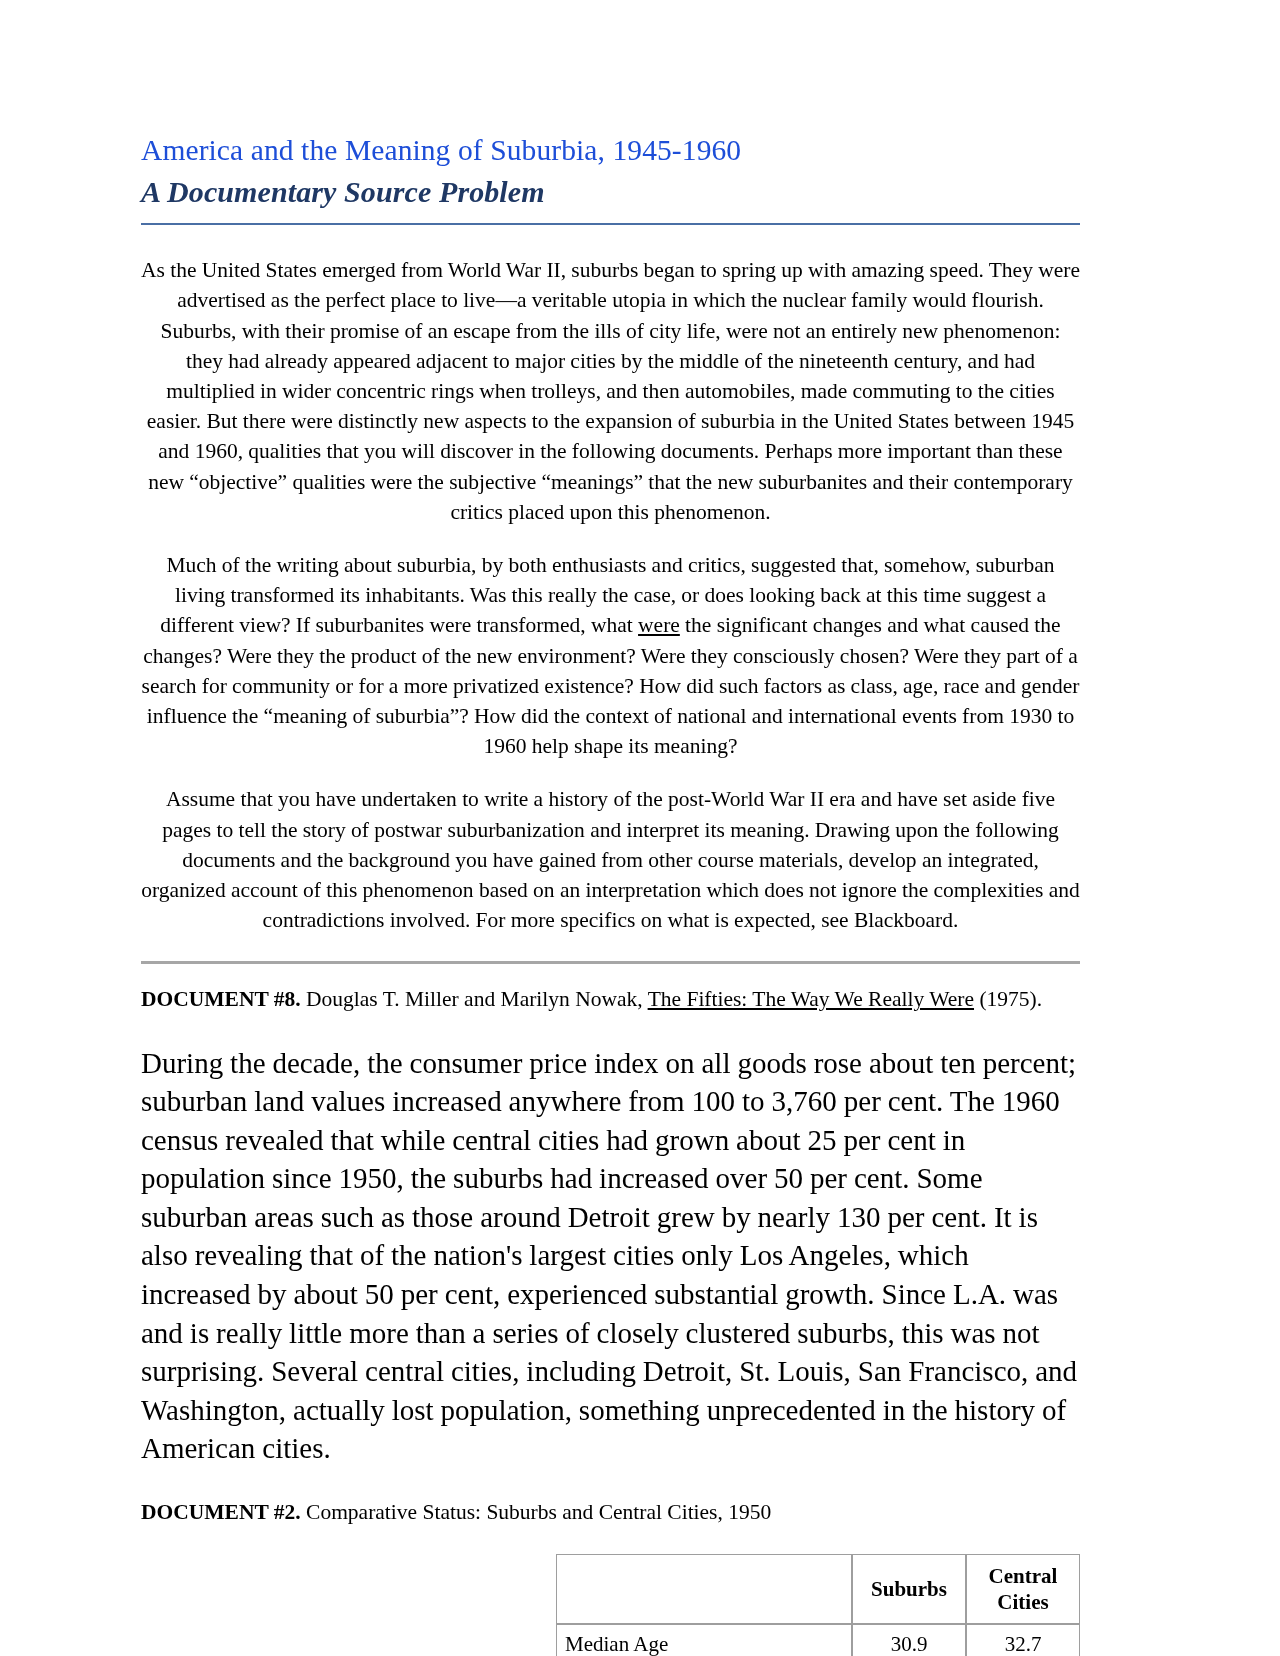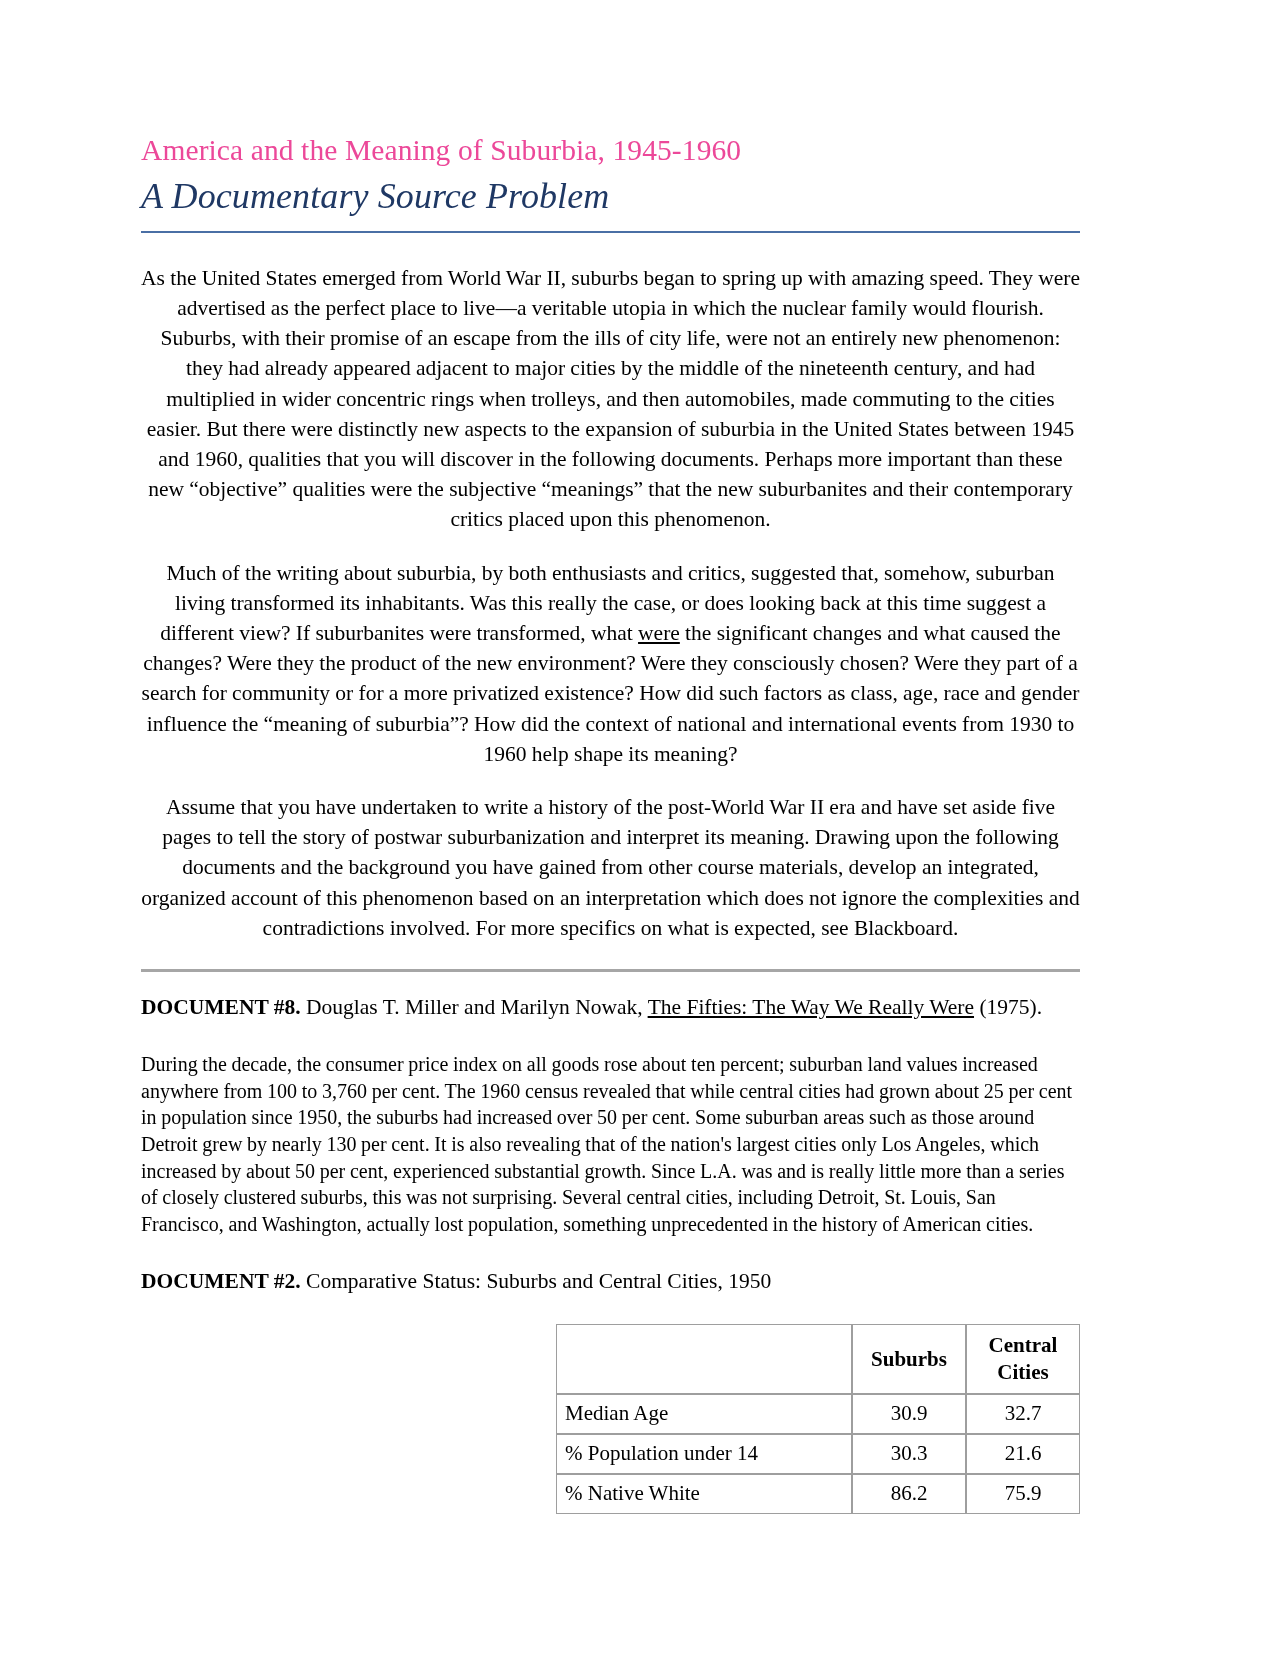--- a/index.html
+++ b/index.html
@@ -28,31 +28,31 @@
     position: absolute;
     left: 141px;
     top: 132px;
     width: 939px;
   }
 
   
   .doc-title {
     font-size: 29.5px;
     line-height: 1.28;
-    color: #ec4899;
+    color: #1d4ed8;
     font-weight: normal;
     margin: 0;
     letter-spacing: 0.1px;
   }
   .doc-subtitle {
-    font-size: 36px;
+    font-size: 30px;
     line-height: 1.28;
     color: #1f3864;
     font-style: italic;
-    font-weight: normal;
+    font-weight: bold;
     margin: 3px 0 12px 0;
     letter-spacing: 0.1px;
   }
   .title-rule {
     margin-top: 7px;
     height: 0;
     border: none;
     border-top: 2px solid #4a6fa5;
     width: 939px;
   }
@@ -89,21 +89,21 @@
   }
   .doc-heading .label {
     font-weight: bold;
   }
   .doc-heading .cite-title {
     text-decoration: underline;
   }
 
   
   .excerpt {
-    font-size: 20px;
+    font-size: 29px;
     line-height: 1.33;
     margin: 29px 0 17px 0;
     word-spacing: -0.3px;
   }
 
   .doc2-heading {
     margin-top: 29px;
   }
 
   

